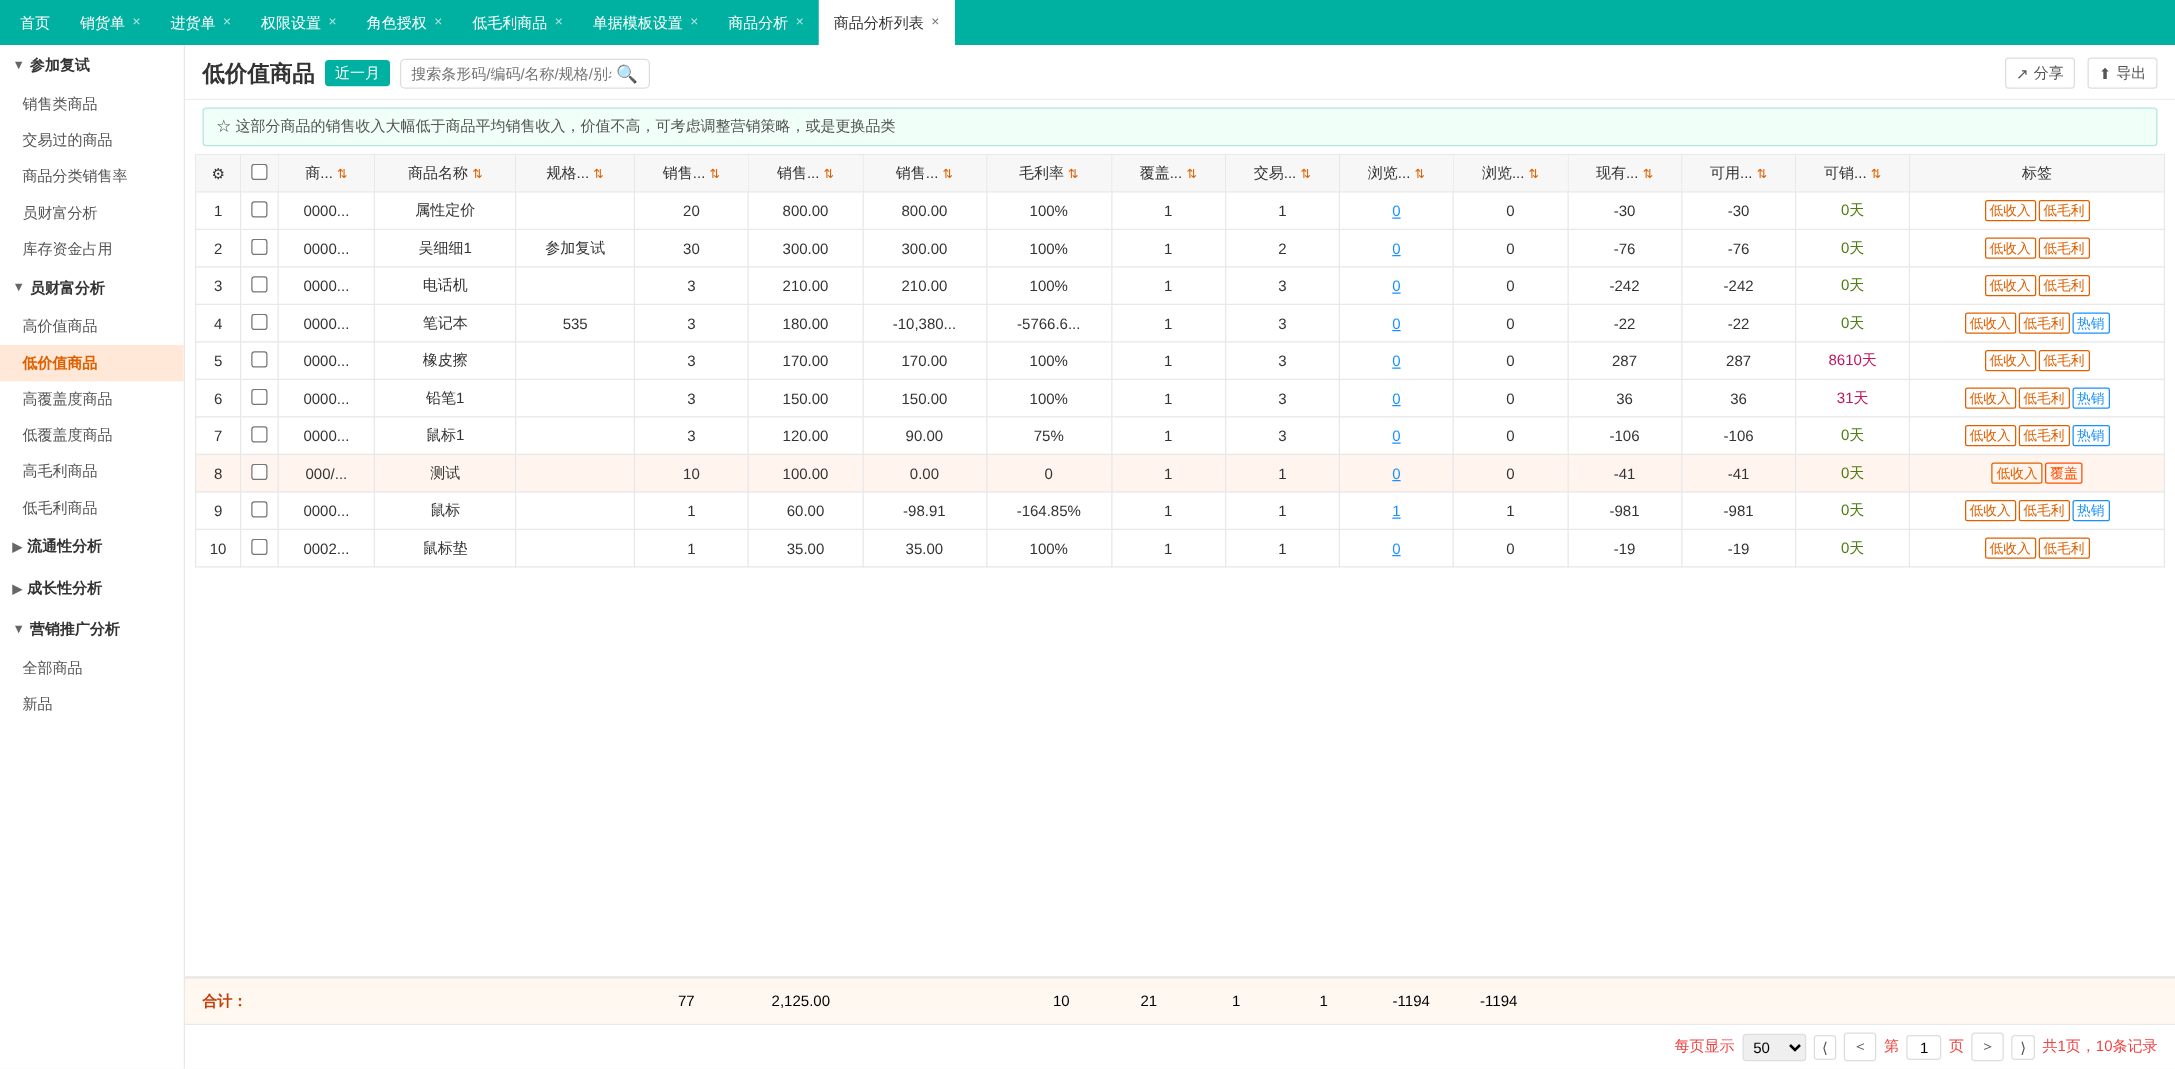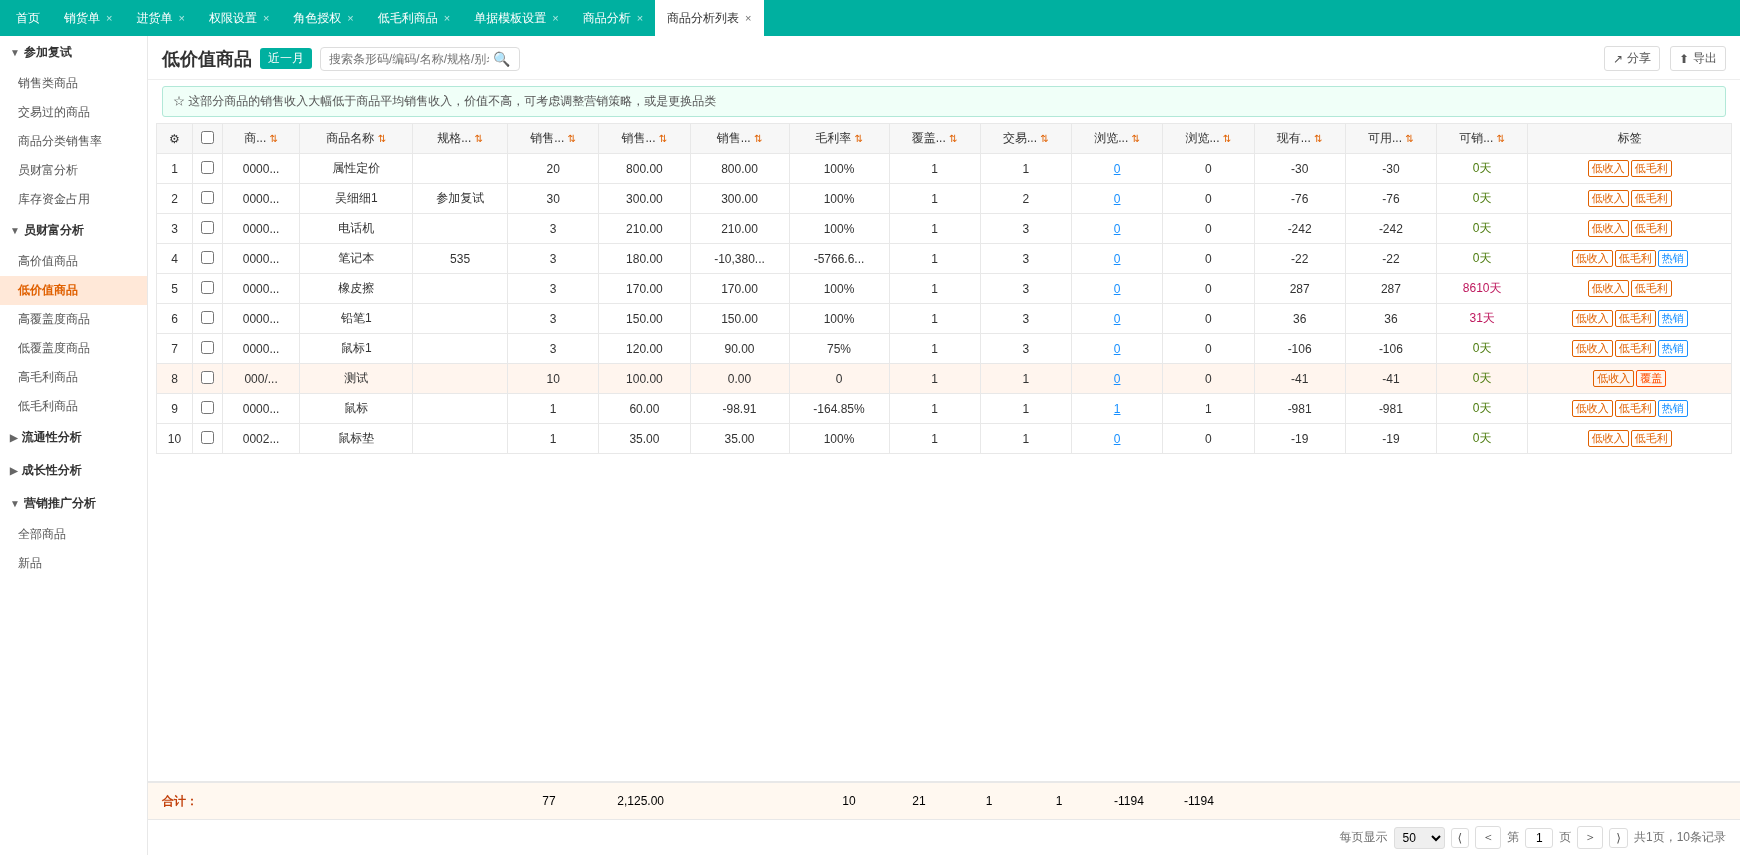--- a/index.html
+++ b/index.html
@@ -207,21 +207,21 @@
     .pagination-bar {
       display: flex;
       align-items: center;
       justify-content: flex-end;
       padding: 6px 14px;
       border-top: 1px solid #e8e8e8;
       background: #fff;
       gap: 6px;
       font-size: 12px;
     }
-    .pagination-bar .page-label { color: #737373; }
+    .pagination-bar .page-label { color: #ef4444; }
     .pagination-bar select {
       border: 1px solid #ddd;
       border-radius: 3px;
       padding: 2px 4px;
       font-size: 12px;
     }
     .pagination-bar .pg-btn {
       border: 1px solid #ddd;
       background: #fff;
       padding: 2px 6px;

